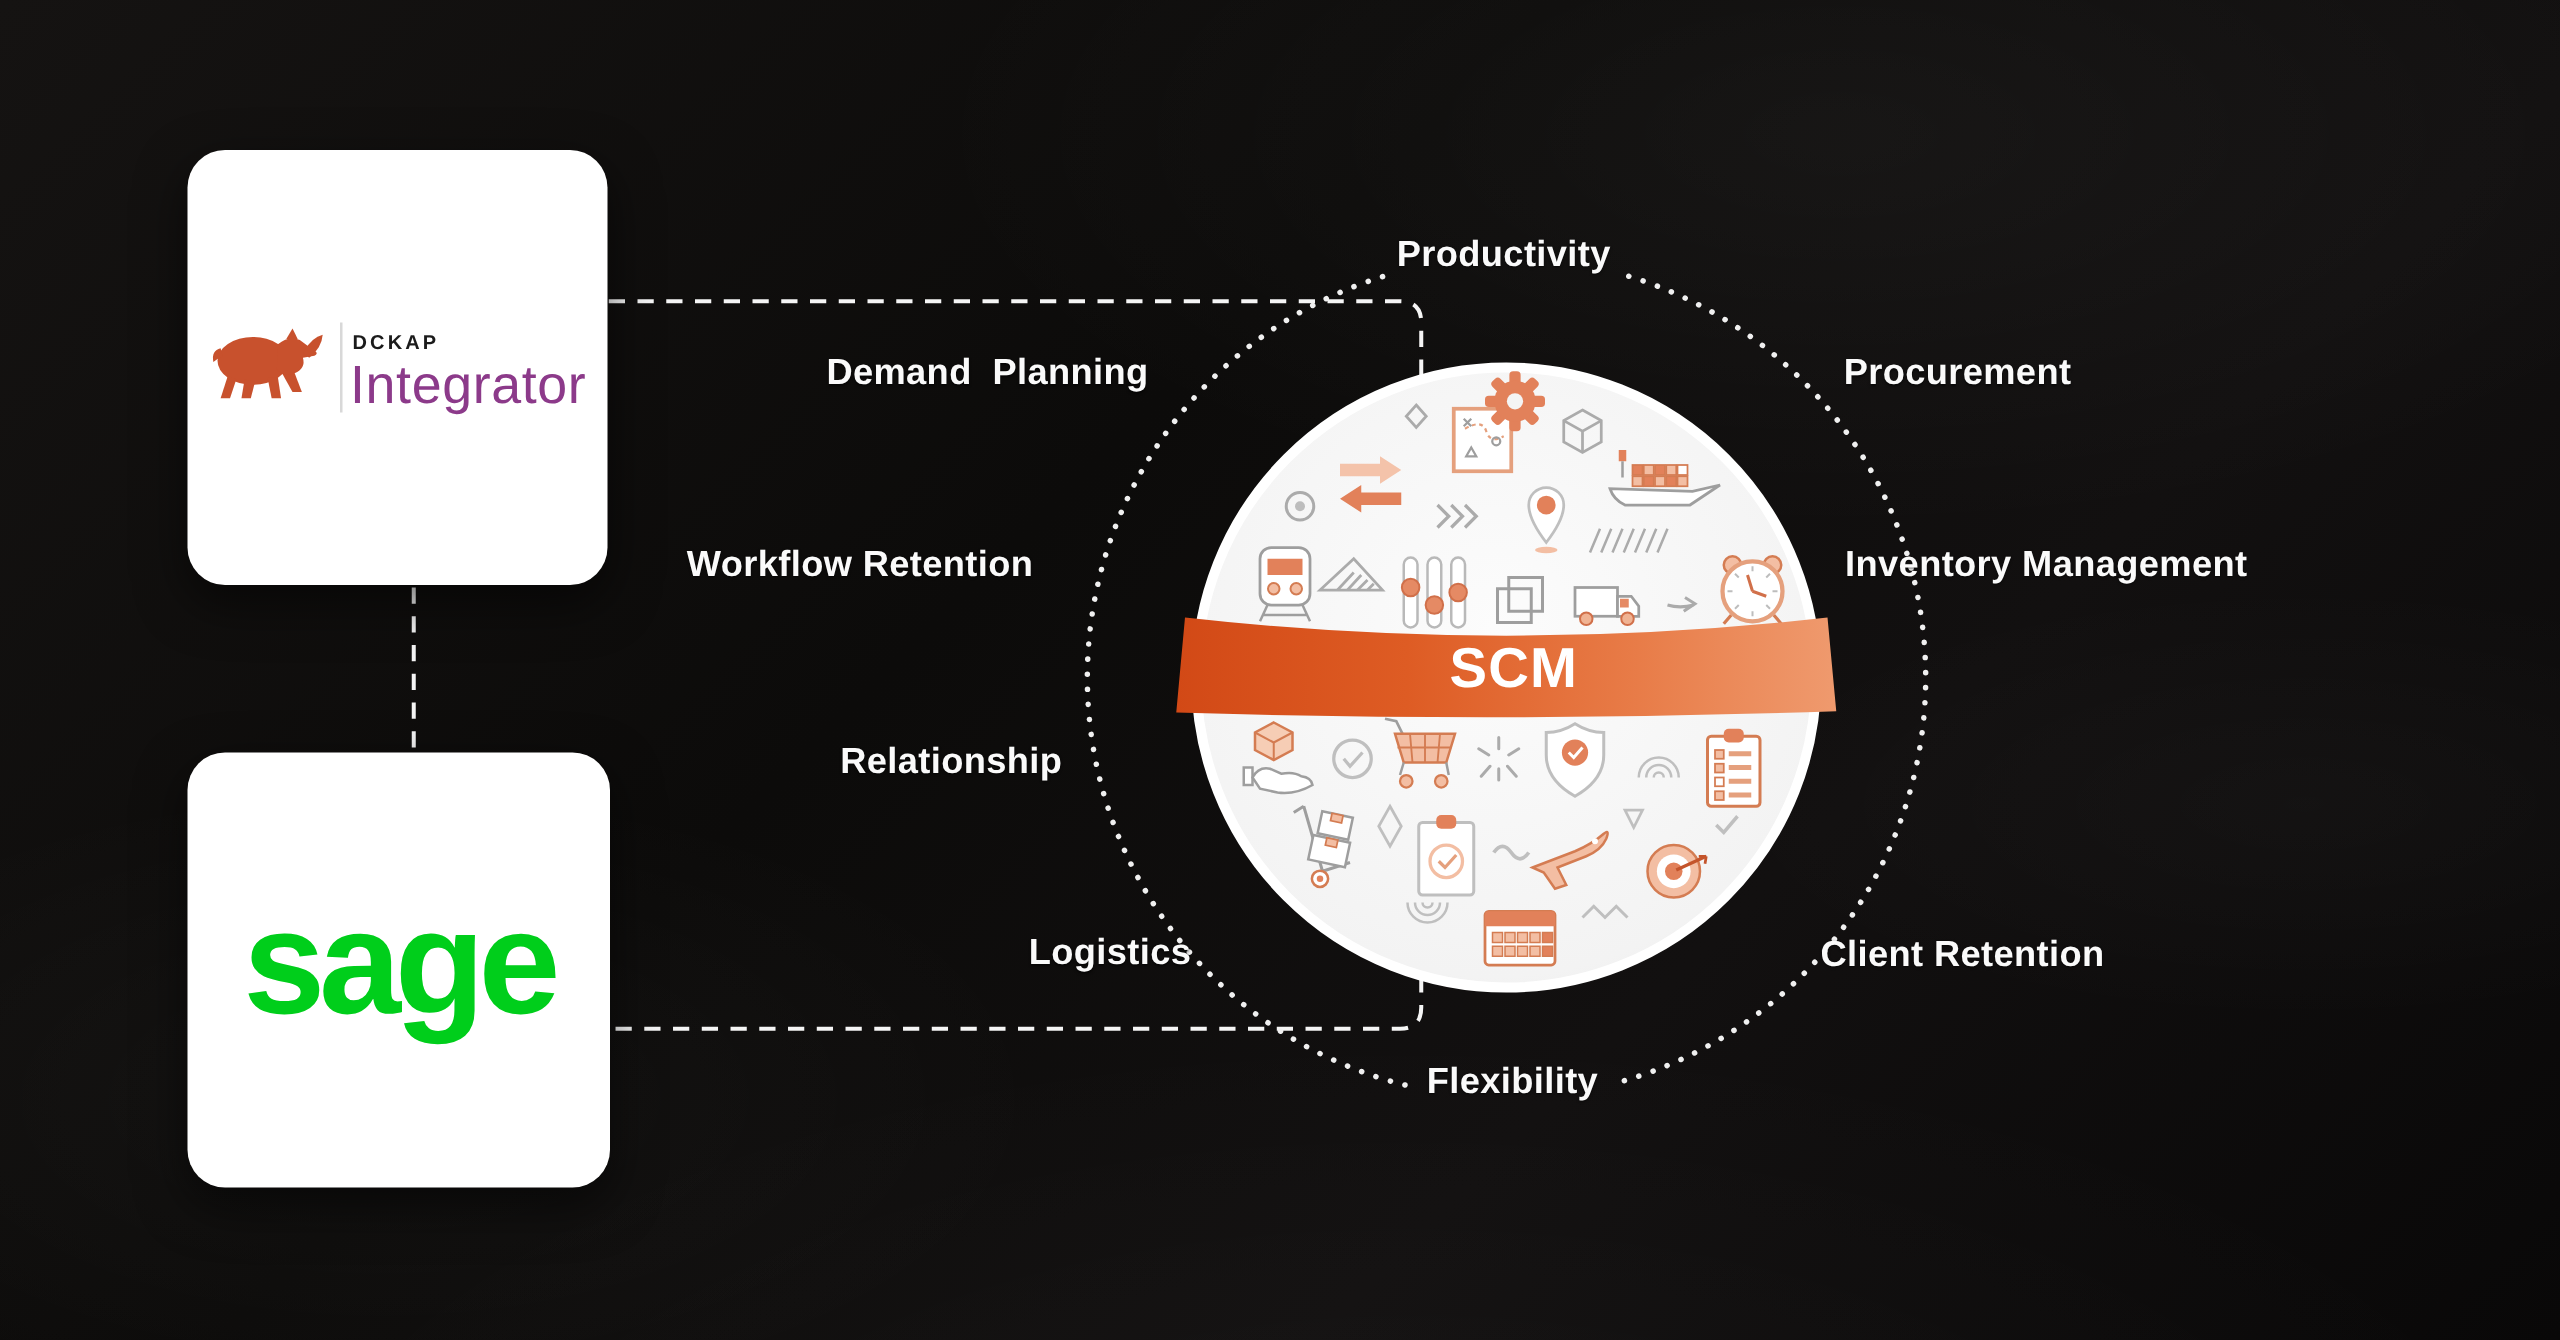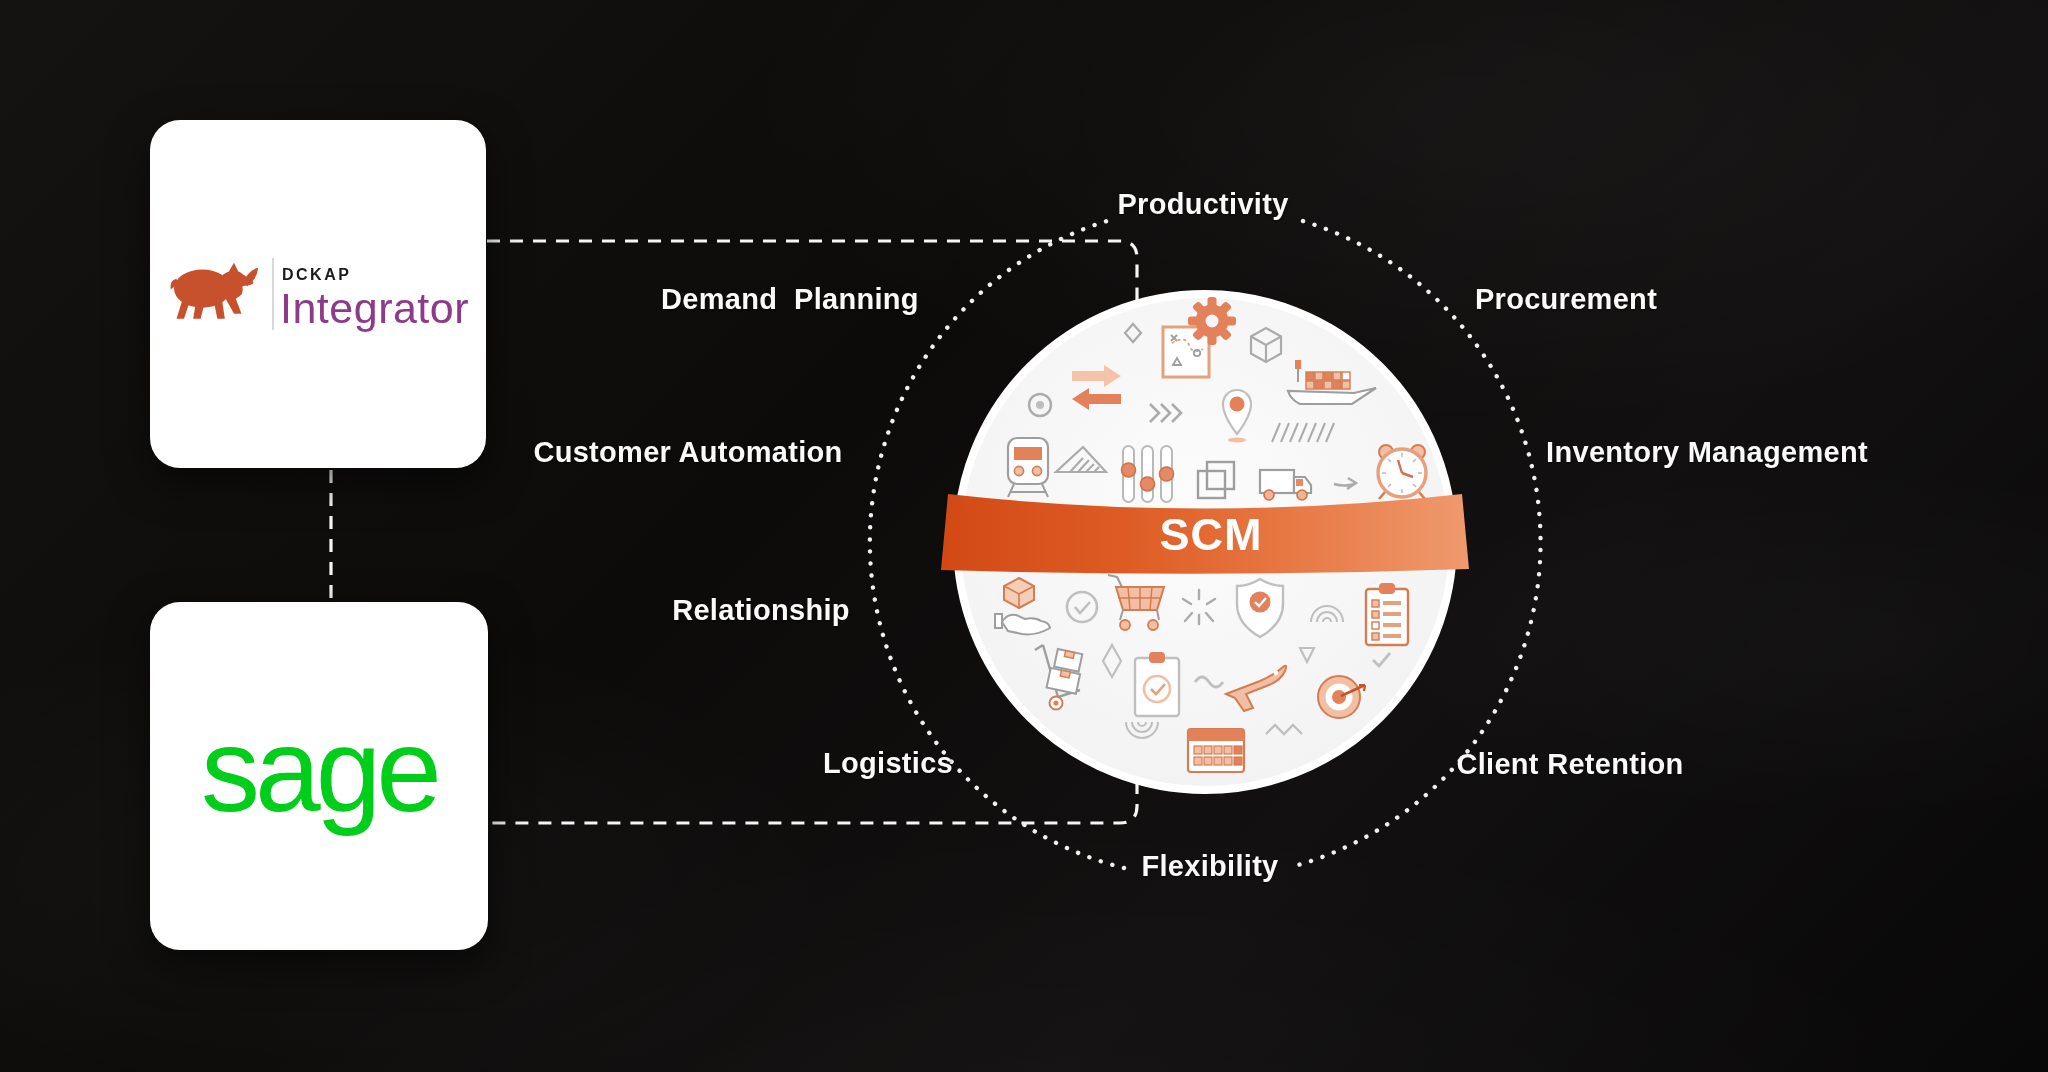--- a/index.html
+++ b/index.html
@@ -25,21 +25,21 @@
   .logo-divider{position:absolute;left:122px;top:138px;width:2px;height:72px;background:#d8d8d8;}
   .brand-sm{
     position:absolute;left:132px;top:146px;
     font-size:16px;font-weight:800;letter-spacing:2.5px;color:#1b1b1b;
   }
   .brand-lg{
     position:absolute;left:130px;top:164px;
     font-size:43px;font-weight:400;letter-spacing:0.5px;color:#8c3a8a;
   }
   .sage-word{
-    font-size:118px;font-weight:400;letter-spacing:-5px;color:#00ce1b;
+    font-size:118px;font-weight:700;letter-spacing:-5px;color:#00ce1b;
     line-height:1;transform:translateY(-6px);
   }
   
   .scm{
     position:absolute;left:1211px;top:537px;transform:translate(-50%,-54%);
     color:#ffffff;font-size:45px;font-weight:800;letter-spacing:1px;
   }
   
   .olabel{
     position:absolute;transform:translate(-50%,-50%);
@@ -314,21 +314,21 @@
   </div>
 
   <div class="card card-sage">
     <span class="sage-word">sage</span>
   </div>
 
   <div class="scm">SCM</div>
 
   <div class="olabel" style="left:1203px;top:204px;">Productivity</div>
   <div class="olabel" style="left:1566px;top:299px;">Procurement</div>
-  <div class="olabel" style="left:1707px;top:452px;">Inventory Management</div>
+  <div class="olabel" style="left:1637px;top:452px;">Inventory Management</div>
   <div class="olabel" style="left:1570px;top:764px;">Client Retention</div>
   <div class="olabel" style="left:1210px;top:866px;">Flexibility</div>
   <div class="olabel" style="left:888px;top:763px;">Logistics</div>
   <div class="olabel" style="left:761px;top:610px;">Relationship</div>
-  <div class="olabel" style="left:688px;top:452px;">Customer Automation</div>
+  <div class="olabel" style="left:688px;top:452px;">Workflow Retention</div>
   <div class="olabel" style="left:790px;top:299px;">Demand  Planning</div>
 
 </div>
 
 </body></html>

